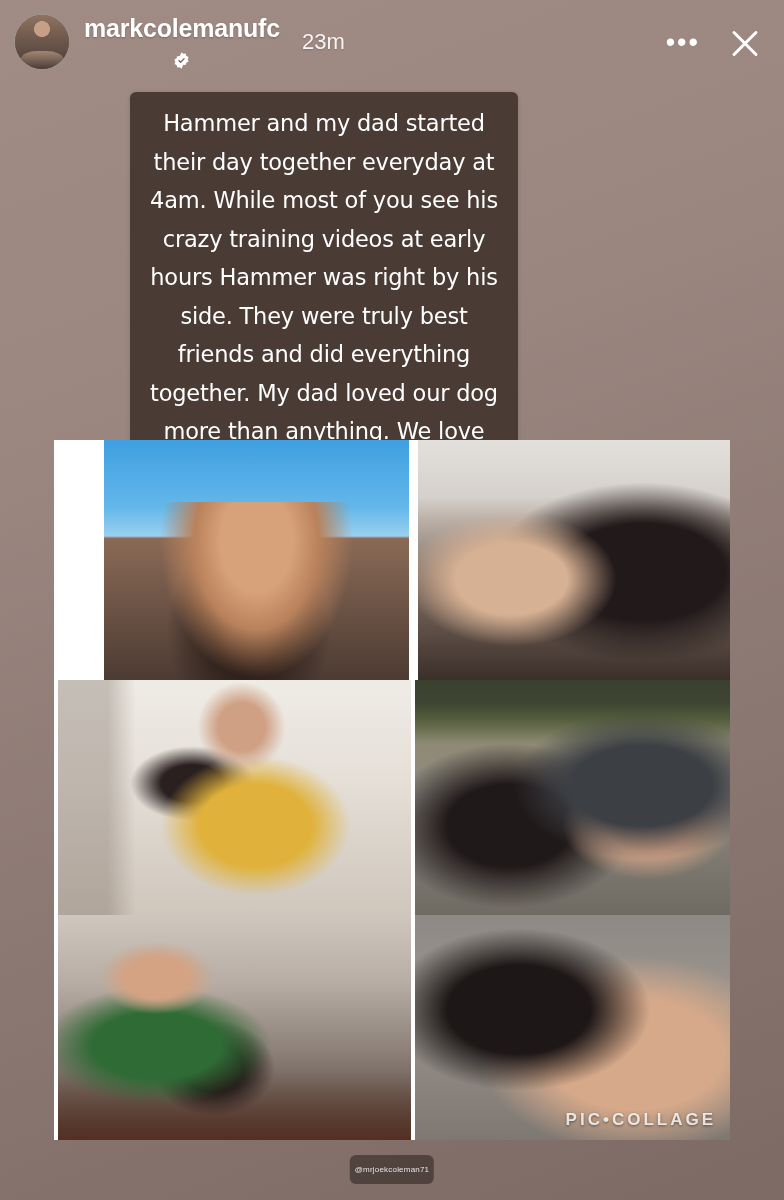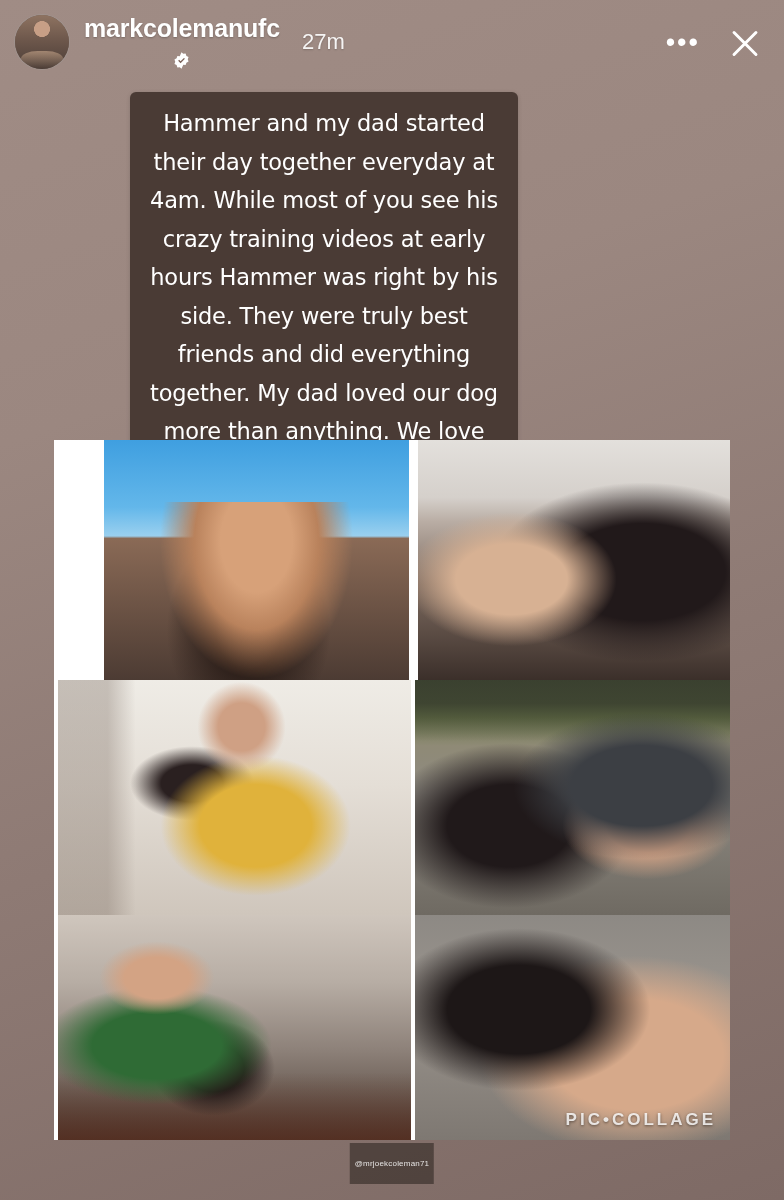--- a/index.html
+++ b/index.html
@@ -224,22 +224,22 @@
 
   
   .footer-tag {
     position: absolute;
     left: 50%;
     transform: translateX(-50%);
     bottom: 16px;
     background: rgba(40,32,28,0.55);
     color: rgba(255,255,255,0.85);
     font-size: 8px;
-    padding: 16px 5px;
-    border-radius: 0;
+    padding: 10px 5px;
+    border-radius: 6px;
     letter-spacing: 0.2px;
   }
 </style>
 </head>
 <body>
 
 <div class="story-header">
   <div class="avatar">
     <div class="av-body"></div>
     <div class="av-shade"></div>
@@ -248,21 +248,21 @@
   <div class="username-wrap">
     <span class="username">markcolemanufc</span>
     <span class="verified">
       <svg width="19" height="19" viewBox="0 0 24 24" aria-hidden="true">
         <path fill="#ffffff" d="M12 1.5l2.2 2.1 3-.3 1 2.9 2.7 1.4-1 2.9 1 2.9-2.7 1.4-1 2.9-3-.3L12 22.5l-2.2-2.1-3 .3-1-2.9L3.1 16.4l1-2.9-1-2.9 2.7-1.4 1-2.9 3 .3z"></path>
         <path fill="#7a6158" d="M10.8 15.4l-3-3 1.2-1.2 1.8 1.8 4.3-4.3 1.2 1.2z"></path>
       </svg>
     </span>
   </div>
 
-  <span class="timestamp">27m</span>
+  <span class="timestamp">23m</span>
 
   <div class="header-spacer"></div>
 
   <div class="more-btn">•••</div>
   <div class="close-btn"></div>
 </div>
 
 <div class="caption-box">
   <p>Hammer and my dad started their day together everyday at 4am. While most of you see his crazy training videos at early hours Hammer was right by his side. They were truly best friends and did everything together. My dad loved our dog more than anything. We love you baby boy 🕊️💙</p>
 </div>

